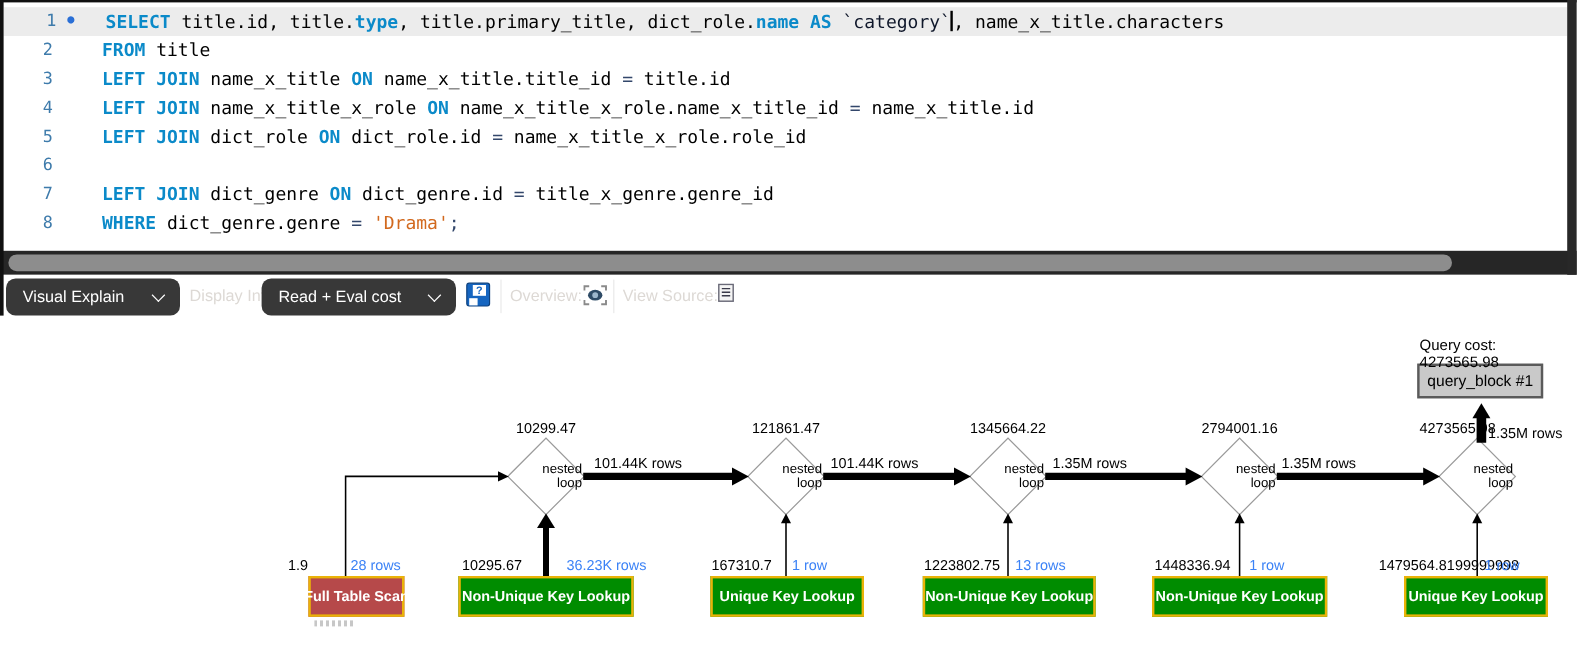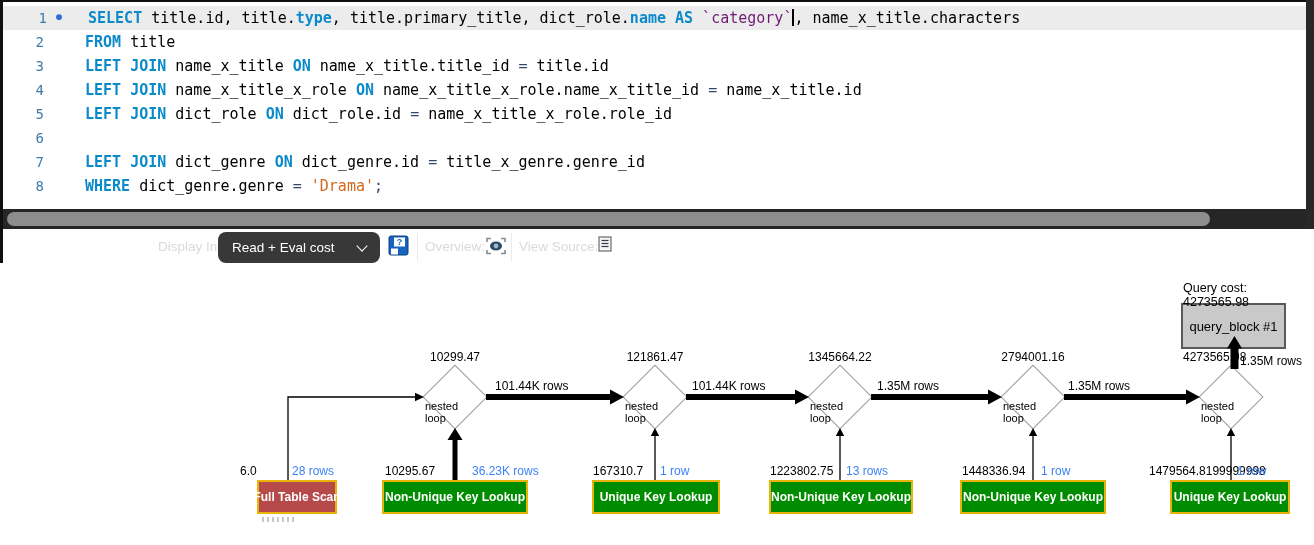--- a/index.html
+++ b/index.html
@@ -12,21 +12,21 @@
           font-family:"DejaVu Sans Mono",monospace;font-size:15px;}
   #leftbar{position:absolute;left:0;top:0;width:3px;height:263px;background:#101010;z-index:9;}
   #rightstrip{position:absolute;right:0;top:0;width:8px;height:229px;background:#282828;z-index:8;}
   .cline{position:relative;height:24px;line-height:24px;white-space:pre;}
   .cline.current{background:#ececec;margin-left:3px;margin-right:8px;}
   .ln{position:absolute;left:0;top:0;width:44px;text-align:right;color:#3e7bab;font-size:14px;}
   .mark{position:absolute;left:53px;top:-1px;color:#2a6fd6;font-size:10px;}
   .ct{position:absolute;left:85px;top:0;color:#000;}
   .kw{color:#0b8ac9;font-weight:bold;}
   .op{color:#33476b;}
-  .bt{color:#701a75;}
+  .bt{color:#0f172a;}
   .st{color:#d2691e;}
   .caret{display:inline-block;width:2px;height:17px;background:#000;vertical-align:-3px;}
 
   
   #hscroll{position:absolute;left:0;top:209px;width:1314px;height:20px;background:#262626;}
   #hthumb{position:absolute;left:7px;top:3px;width:1203px;height:14px;background:#8d8d8d;border-radius:7px;}
 
   
   #toolbar{position:absolute;left:0;top:229px;width:1314px;height:37px;background:#fff;}
   .tbtn{position:absolute;top:3px;height:31px;background:#383838;border:none;border-radius:8px;
@@ -41,30 +41,30 @@
   #lbl-overview{left:425px;}
   #lbl-viewsource{left:519px;}
   .tsep{position:absolute;top:4px;width:1px;height:28px;background:#e9e9e9;}
   .ticon{position:absolute;cursor:pointer;}
 
   
   #canvas{position:absolute;left:0;top:266px;width:1314px;height:279px;background:#fff;}
   #dsvg{position:absolute;left:0;top:0;z-index:3;}
   .diamond{position:absolute;width:44px;height:44px;background:#fff;border:1.5px solid #9a9a9a;
            transform:rotate(45deg);z-index:1;box-sizing:content-box;}
-  .dlabel{position:absolute;z-index:4;font-size:11px;line-height:11.5px;text-align:left;width:60px;color:#000;margin-top:15px;}
+  .dlabel{position:absolute;z-index:4;font-size:11px;line-height:11.5px;text-align:right;width:60px;color:#000;}
   .dcost{position:absolute;z-index:2;top:84px;font-size:12px;color:#000;white-space:nowrap;text-align:center;}
   .elabel{position:absolute;z-index:4;top:113px;font-size:12px;color:#000;white-space:nowrap;}
   .tbox{position:absolute;z-index:1;top:214px;height:34px;border:2px solid #eab308;box-sizing:border-box;
         display:flex;align-items:center;justify-content:center;color:#fff;font-weight:bold;font-size:12px;
         text-align:center;white-space:nowrap;cursor:pointer;}
   .ncost{position:absolute;z-index:2;top:198px;font-size:12px;color:#000;white-space:nowrap;}
   .nrows{position:absolute;z-index:4;top:198px;font-size:12px;color:#3b82f6;white-space:nowrap;}
   #qcost{position:absolute;left:1183px;top:15px;font-size:12.5px;color:#000;z-index:4;}
-  #qblock{position:absolute;left:1181px;top:37px;width:105px;height:46px;background:#c9c9c9;
+  #qblock{position:absolute;left:1181px;top:37px;width:105px;height:29px;background:#c9c9c9;
           border:2px solid #5a5a5a;box-sizing:border-box;z-index:1;display:flex;align-items:center;
           justify-content:center;font-size:13px;color:#000;cursor:pointer;}
   #toprows{position:absolute;left:1240px;top:88px;font-size:12px;z-index:4;color:#000;white-space:nowrap;}
   #clip-art{position:absolute;left:262px;top:251px;width:34px;height:5px;z-index:1;opacity:.65;
             background:repeating-linear-gradient(90deg,#a9a9a9 0 2px,transparent 2px 5px);}
 </style>
 </head>
 <body>
 
 <div class="screen">
@@ -83,20 +83,24 @@
         <div class="cline"><span class="ln">7</span><span class="ct"><span class="kw">LEFT JOIN</span><span class="pl"> dict_genre </span><span class="kw">ON</span><span class="pl"> dict_genre.id </span><span class="op">=</span><span class="pl"> title_x_genre.genre_id</span></span></div>
         <div class="cline"><span class="ln">8</span><span class="ct"><span class="kw">WHERE</span><span class="pl"> dict_genre.genre </span><span class="op">=</span><span class="pl"> </span><span class="st">'Drama'</span><span class="op">;</span></span></div>
       </div>
   </div>
 
   <div id="hscroll">
     <div id="hthumb"></div>
   </div>
 
   <div id="toolbar">
+    <button class="tbtn" id="btn-visual">
+      <span>Visual Explain</span>
+      <span class="chev"></span>
+    </button>
     <span class="faint" id="lbl-display">Display Info:</span>
     <button class="tbtn" id="btn-read">
       <span>Read + Eval cost</span>
       <span class="chev"></span>
     </button>
 
     <span class="ticon" style="left:388px;top:6px;">
       <svg width="21" height="21" viewBox="0 0 21 21">
         <rect x="1" y="1" width="19" height="19" rx="2" fill="#1565c0" stroke="#0d417e"></rect>
         <rect x="6" y="2.5" width="11" height="9" fill="#fff"></rect>
@@ -173,21 +177,21 @@
         <div class="dlabel" style="left: 1003px; top: 120px;">nested<br>loop</div>
         <div class="dcost" style="left: 963px; width: 140px;">2794001.16</div>
         <div class="diamond" style="left: 1207.5px; top: 107.5px;"></div>
         <div class="dlabel" style="left: 1201px; top: 120px;">nested<br>loop</div>
         <div class="dcost" style="left: 1183px; text-align: left;">4273565.98</div>
         <div class="elabel" style="left: 495px;">101.44K rows</div>
         <div class="elabel" style="left: 692px;">101.44K rows</div>
         <div class="elabel" style="left: 877px;">1.35M rows</div>
         <div class="elabel" style="left: 1068px;">1.35M rows</div>
         <div class="tbox" style="left: 257px; width: 80px; background: rgb(182, 73, 74);">Full Table Scan</div>
-        <div class="ncost" style="left: 240px;">6.0</div>
+        <div class="ncost" style="left: 240px;">1.9</div>
         <div class="nrows" style="left: 292px;">28 rows</div>
         <div class="tbox" style="left: 382px; width: 146px; background: rgb(0, 140, 0);">Non-Unique Key Lookup</div>
         <div class="ncost" style="left: 385px;">10295.67</div>
         <div class="nrows" style="left: 472px;">36.23K rows</div>
         <div class="tbox" style="left: 592px; width: 128px; background: rgb(0, 140, 0);">Unique Key Lookup</div>
         <div class="ncost" style="left: 593px;">167310.7</div>
         <div class="nrows" style="left: 660px;">1 row</div>
         <div class="tbox" style="left: 769px; width: 144px; background: rgb(0, 140, 0);">Non-Unique Key Lookup</div>
         <div class="ncost" style="left: 770px;">1223802.75</div>
         <div class="nrows" style="left: 846px;">13 rows</div>

